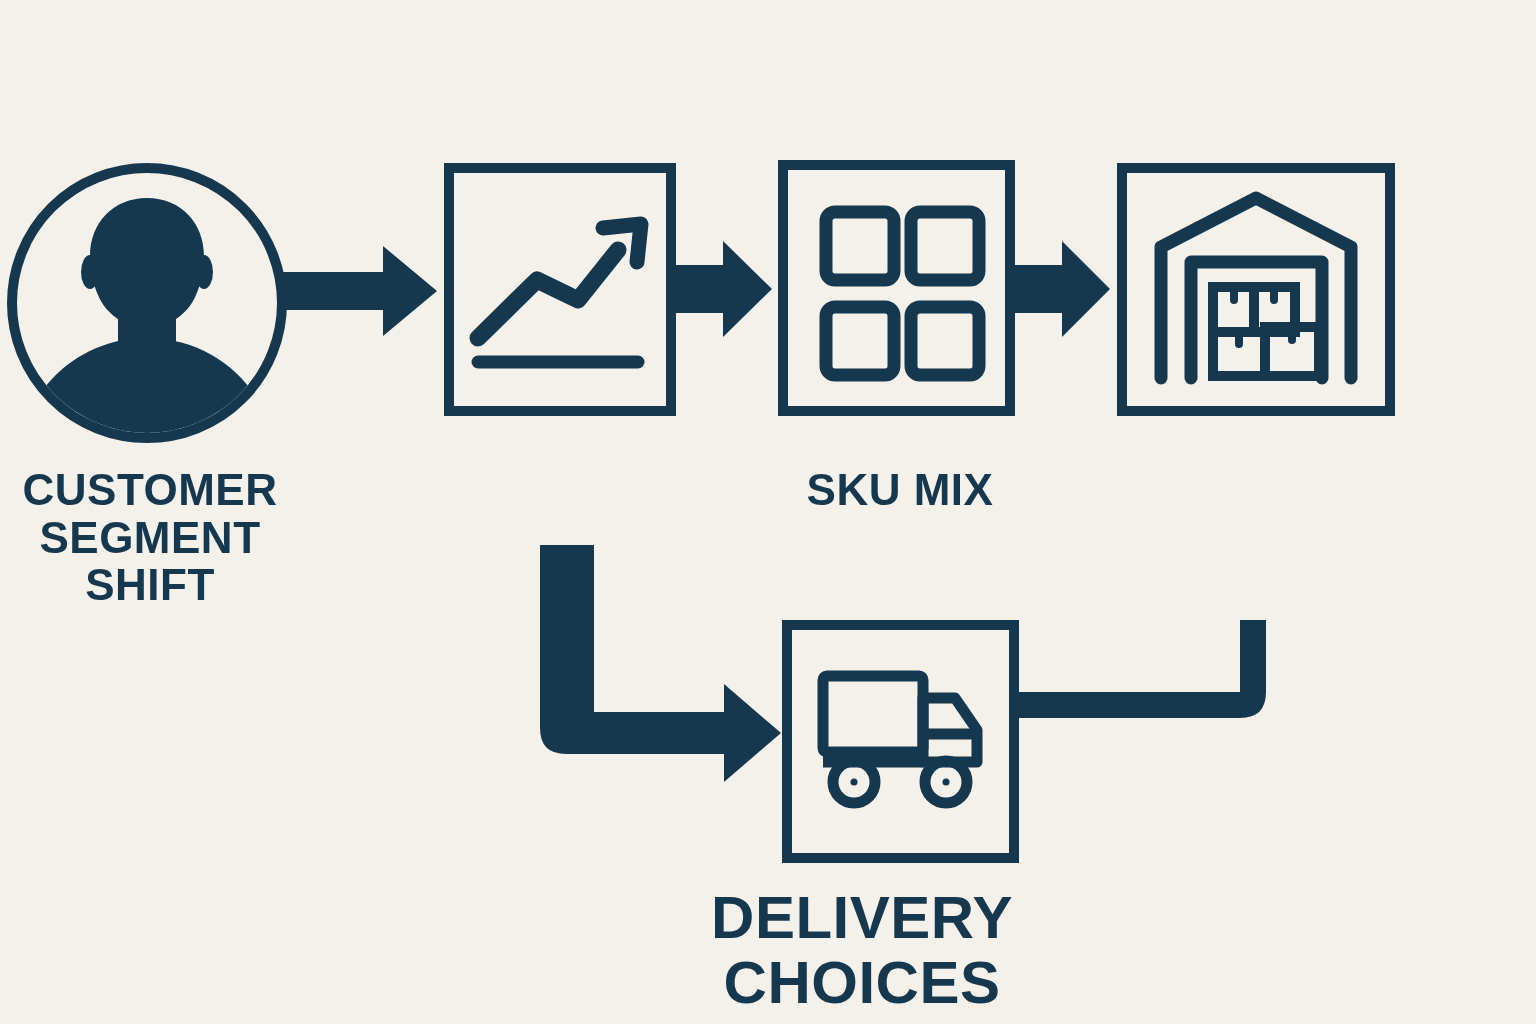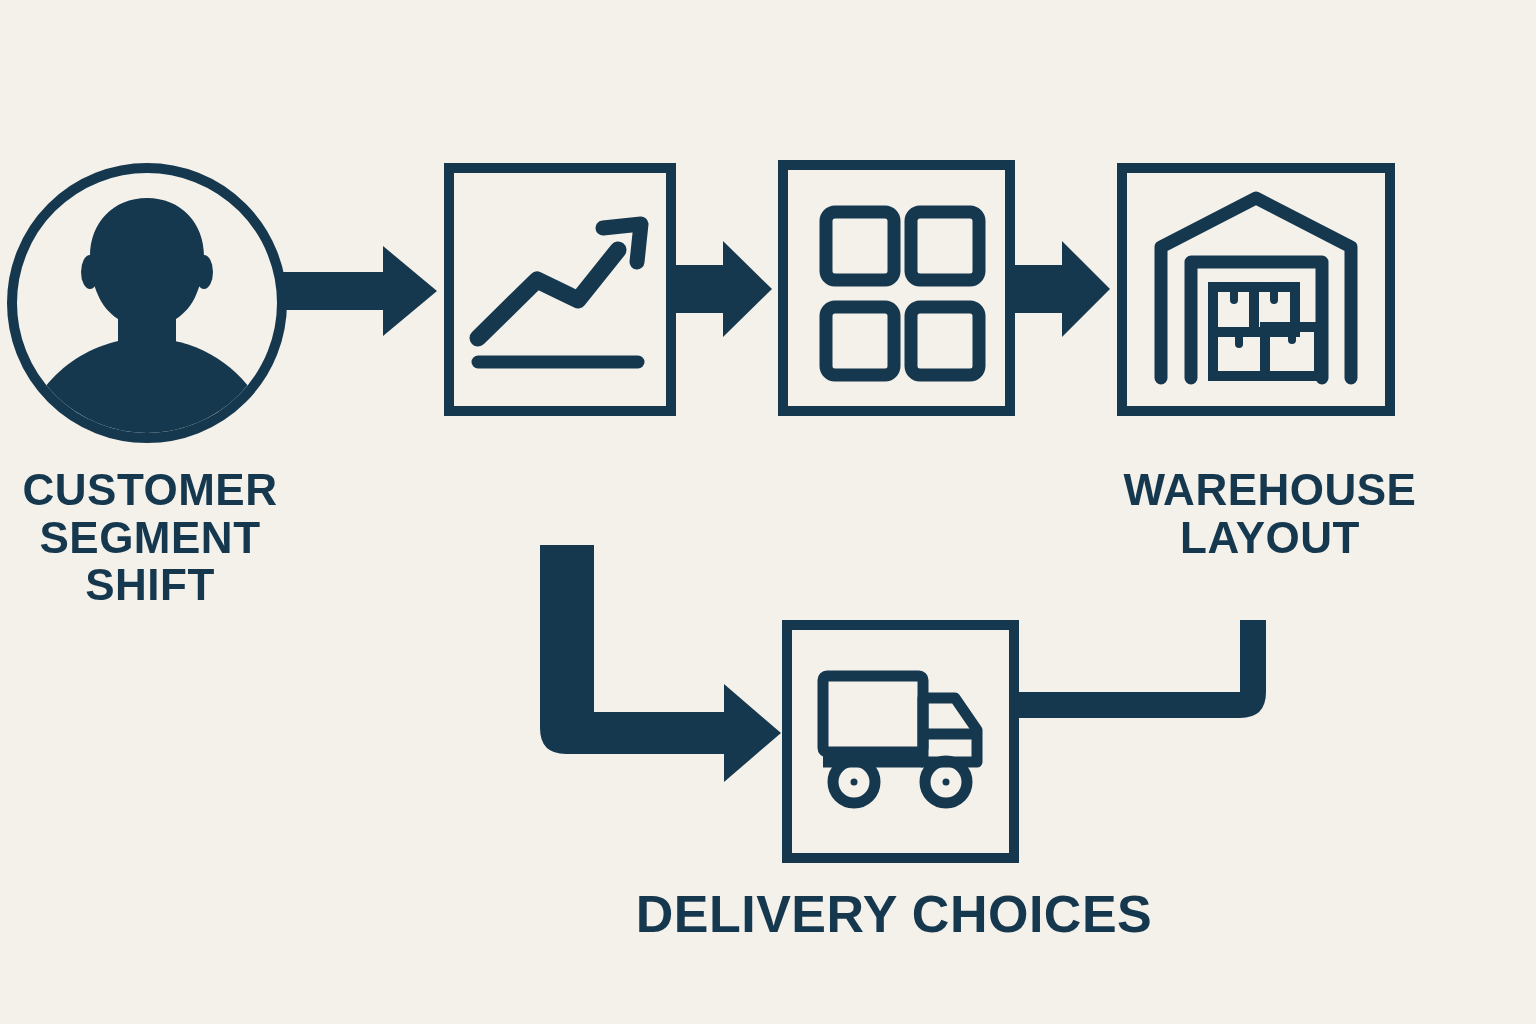--- a/index.html
+++ b/index.html
@@ -57,24 +57,24 @@
     width: 248px;
     font-size: 44px;
   }
   .lbl-warehouse {
     left: 1080px;
     top: 466px;
     width: 380px;
     font-size: 44px;
   }
   .lbl-delivery {
-    left: 624px;
+    left: 592px;
     top: 886px;
     width: 540px;
-    font-size: 52px;
+    font-size: 60px;
   }
 </style>
 </head>
 <body>
 
 <div id="stage">
 
   <svg id="flow-svg" viewBox="0 0 1536 1024" xmlns="http://www.w3.org/2000/svg">
 
     <g>
@@ -207,19 +207,18 @@
                Z" fill="#16384E"></path>
     </g>
 
   </svg>
 
   <div class="node-label lbl-customer">CUSTOMER
 SEGMENT
 SHIFT</div>
 
 
-
-  <div class="node-label lbl-warehouse">WAREHOUSE
-LAYOUT</div>
+  <div class="node-label lbl-sku">SKU MIX</div>
+
 
   <div class="node-label lbl-delivery">DELIVERY CHOICES</div>
 
 </div>
 
 </body></html>

